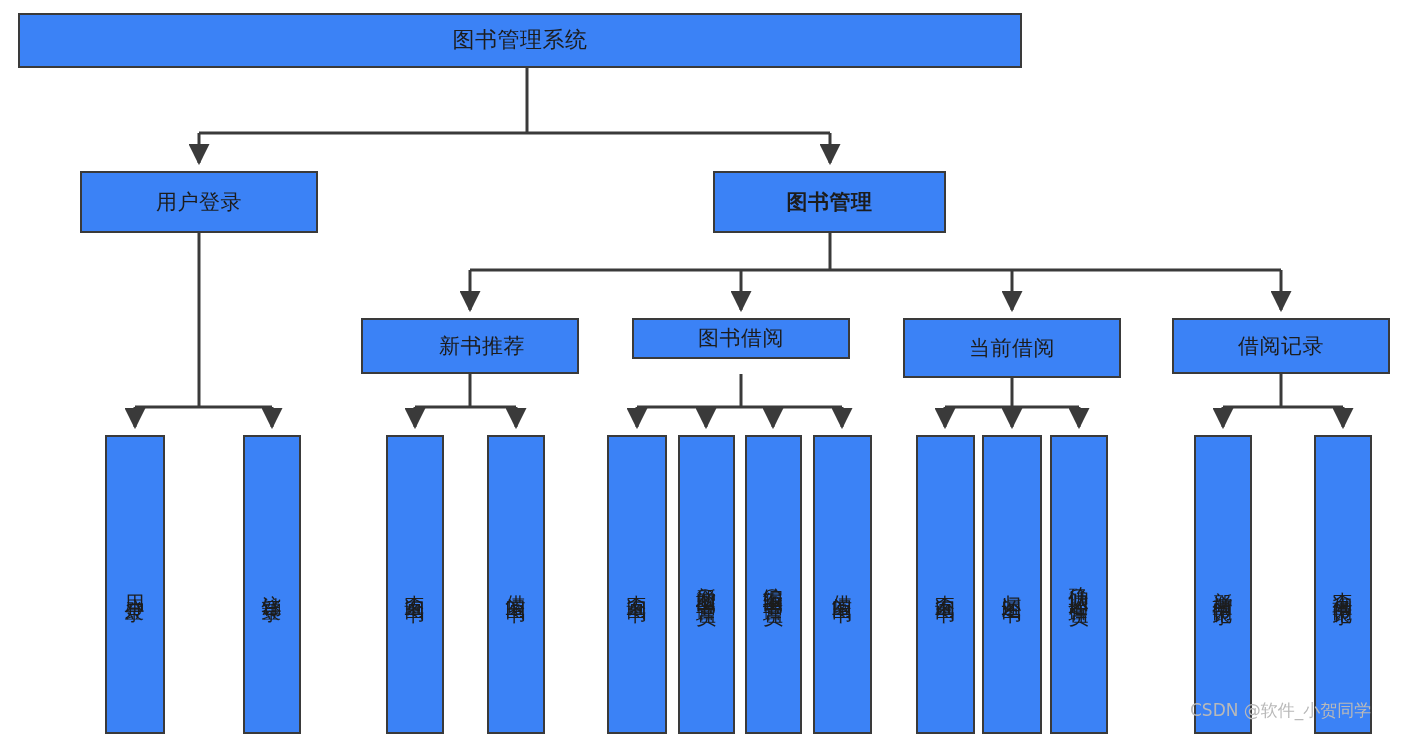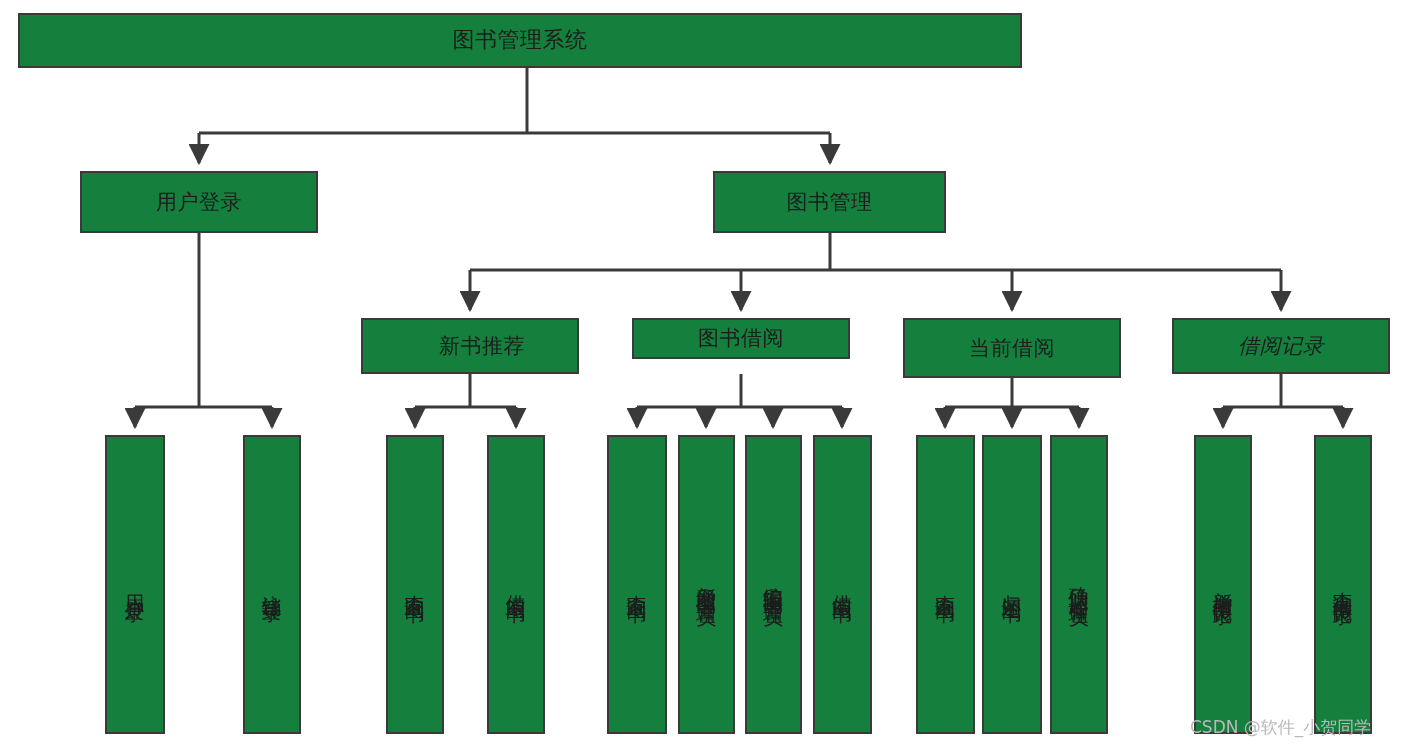--- a/index.html
+++ b/index.html
@@ -22,21 +22,21 @@
     position: absolute;
     left: 0;
     top: 0;
     width: 1405px;
     height: 747px;
     pointer-events: none;
   }
   .node {
     position: absolute;
     box-sizing: border-box;
-    background: #15803d;
+    background: #3b82f6;
     border: 2px solid #3a3a3a;
     display: flex;
     align-items: center;
     justify-content: center;
     color: #1c1c1c;
     z-index: 2;
   }
   .node .label {
     display: block;
     text-align: center;
@@ -126,34 +126,34 @@
     </g>
   </svg>
 
   <div class="node h root" style="left:18px; top:13px; width:1004px; height:55px;">
     <span class="label">图书管理系统</span>
   </div>
 
   <div class="node h" style="left:80px; top:171px; width:238px; height:62px;">
     <span class="label">用户登录</span>
   </div>
-  <div class="node h" style="left:713px; top:171px; width:233px; height:62px;">
+  <div class="node h" style="left:713px; top:171px; width:233px; height:62px;font-weight:bold;">
     <span class="label">图书管理</span>
   </div>
 
   <div class="node h" style="left:361px; top:318px; width:218px; height:56px;padding-left:24px;">
     <span class="label">新书推荐</span>
   </div>
   <div class="node h" style="left:632px; top:318px; width:218px; height:41px;">
     <span class="label">图书借阅</span>
   </div>
   <div class="node h" style="left:903px; top:318px; width:218px; height:60px;">
     <span class="label">当前借阅</span>
   </div>
-  <div class="node h" style="left:1172px; top:318px; width:218px; height:56px;font-style:italic;">
+  <div class="node h" style="left:1172px; top:318px; width:218px; height:56px;">
     <span class="label">借阅记录</span>
   </div>
 
   <div class="node v" style="left:105px; top:435px; width:60px; height:299px;">
     <span class="label">用户登录</span>
   </div>
   <div class="node v" style="left:243px; top:435px; width:58px; height:299px;">
     <span class="label">注销登录</span>
   </div>
   <div class="node v" style="left:386px; top:435px; width:58px; height:299px;">
@@ -183,15 +183,15 @@
   <div class="node v" style="left:1050px; top:435px; width:58px; height:299px;">
     <span class="label">确认归还（管理员）</span>
   </div>
   <div class="node v" style="left:1194px; top:435px; width:58px; height:299px;">
     <span class="label">新增借阅记录</span>
   </div>
   <div class="node v" style="left:1314px; top:435px; width:58px; height:299px;">
     <span class="label">查询借阅记录</span>
   </div>
 
-  <div class="watermark" style="left:1190px; top:716px;">CSDN @软件_小贺同学</div>
+  <div class="watermark" style="left:1190px; top:699px;">CSDN @软件_小贺同学</div>
 
 </div>
 
 </body></html>

